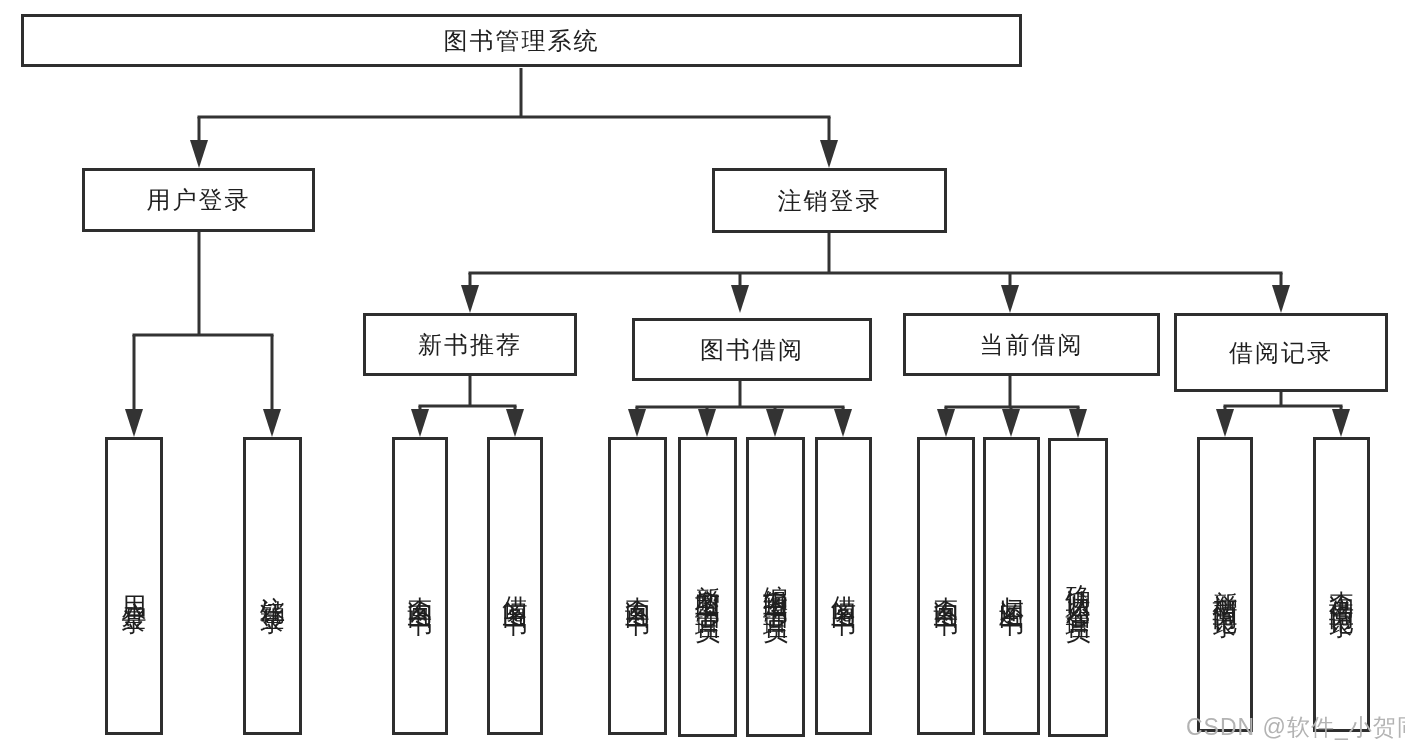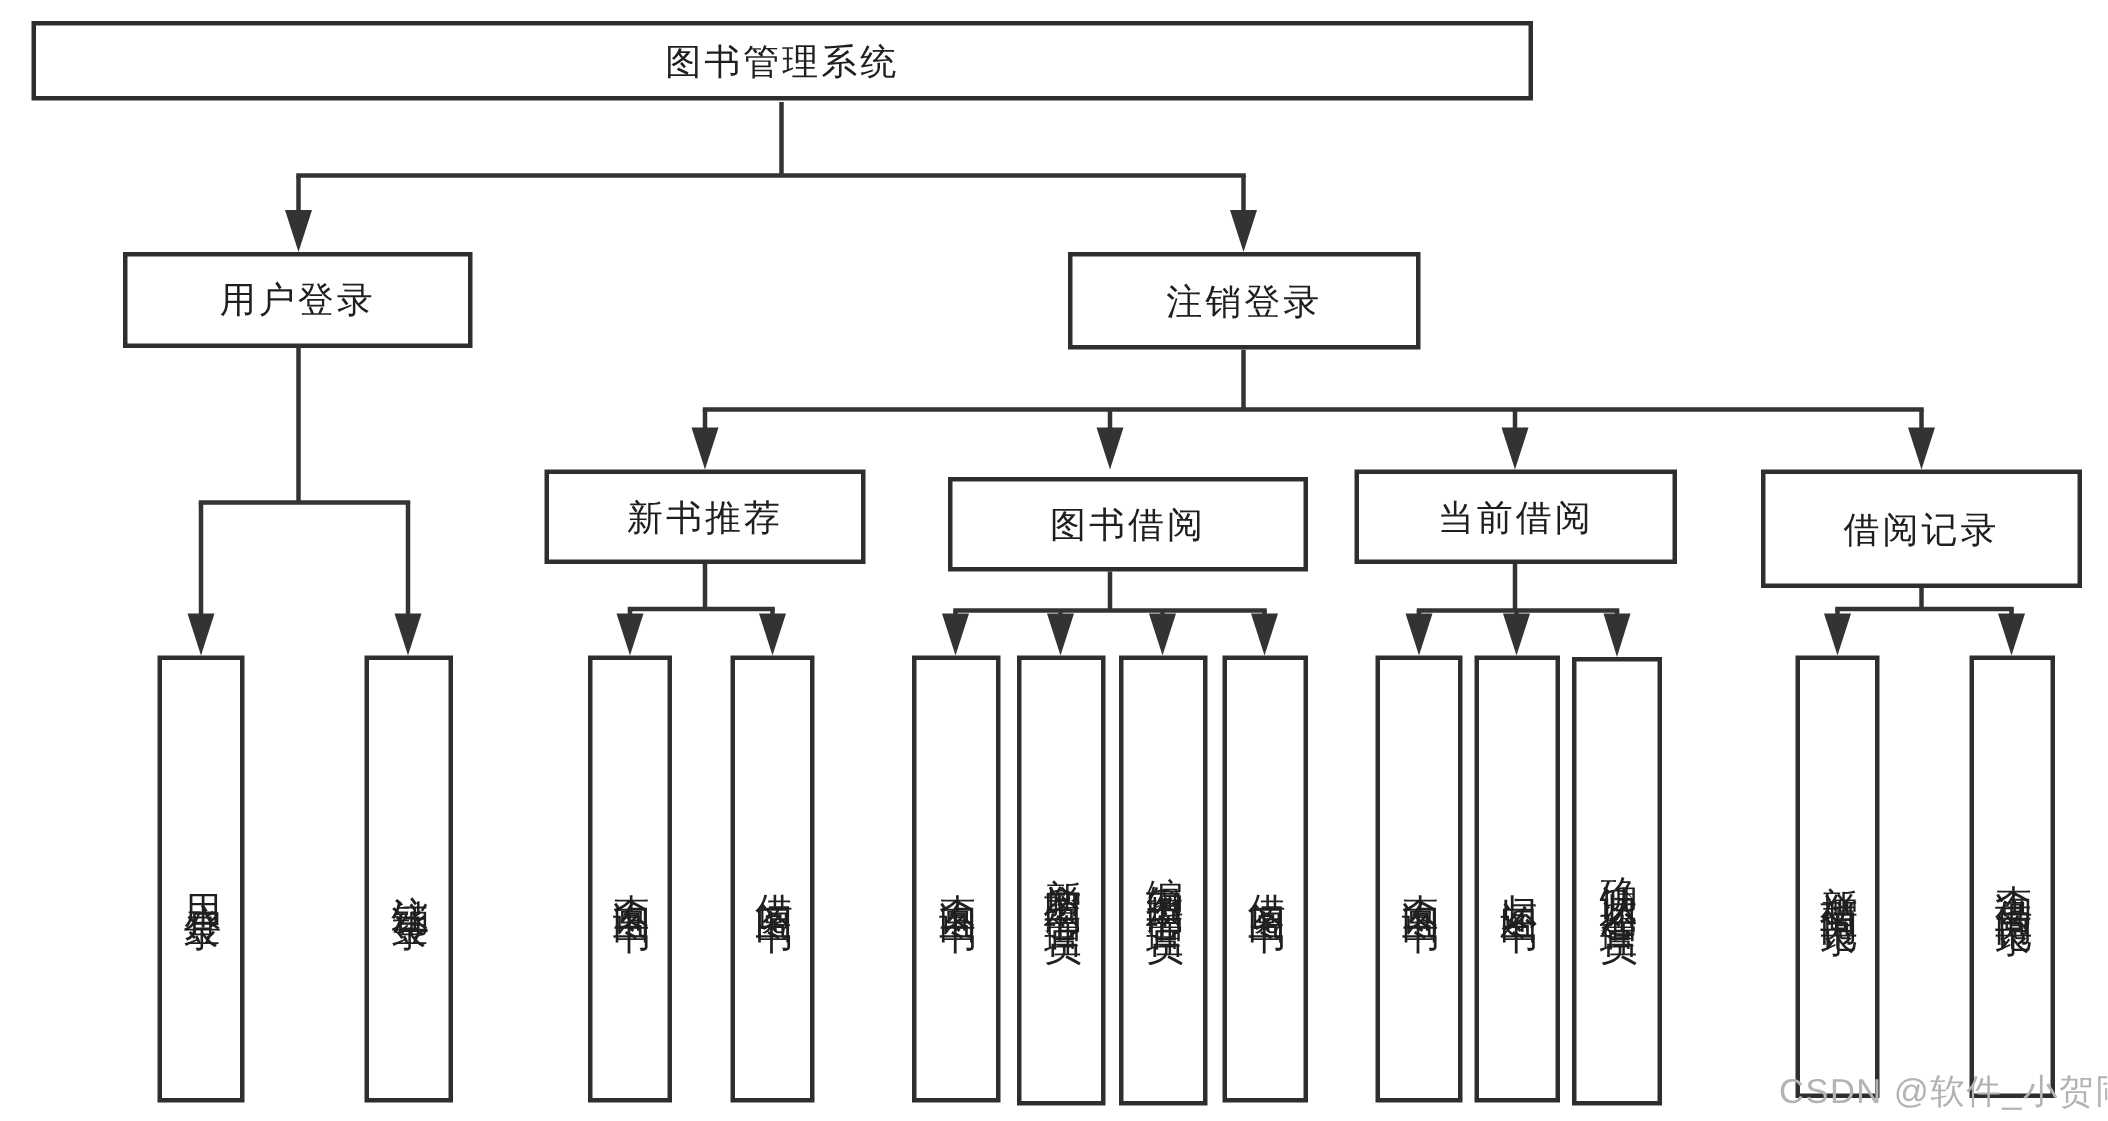--- a/index.html
+++ b/index.html
@@ -106,21 +106,21 @@
   <div class="box" style="left:712px;top:168px;width:235px;height:65px">
     <span class="hlabel">注销登录</span>
   </div>
 
   <div class="box" style="left:363px;top:313px;width:214px;height:63px">
     <span class="hlabel">新书推荐</span>
   </div>
   <div class="box" style="left:632px;top:318px;width:240px;height:63px">
     <span class="hlabel">图书借阅</span>
   </div>
-  <div class="box" style="left:903px;top:313px;width:215px;height:63px">
+  <div class="box" style="left:903px;top:313px;width:257px;height:63px">
     <span class="hlabel">当前借阅</span>
   </div>
   <div class="box" style="left:1174px;top:313px;width:214px;height:79px">
     <span class="hlabel">借阅记录</span>
   </div>
 
   <div class="box vbox" style="left:105px;top:437px;width:58px;height:298px">
     <span class="vlabel">用户登录</span>
   </div>
   <div class="box vbox" style="left:243px;top:437px;width:59px;height:298px">

